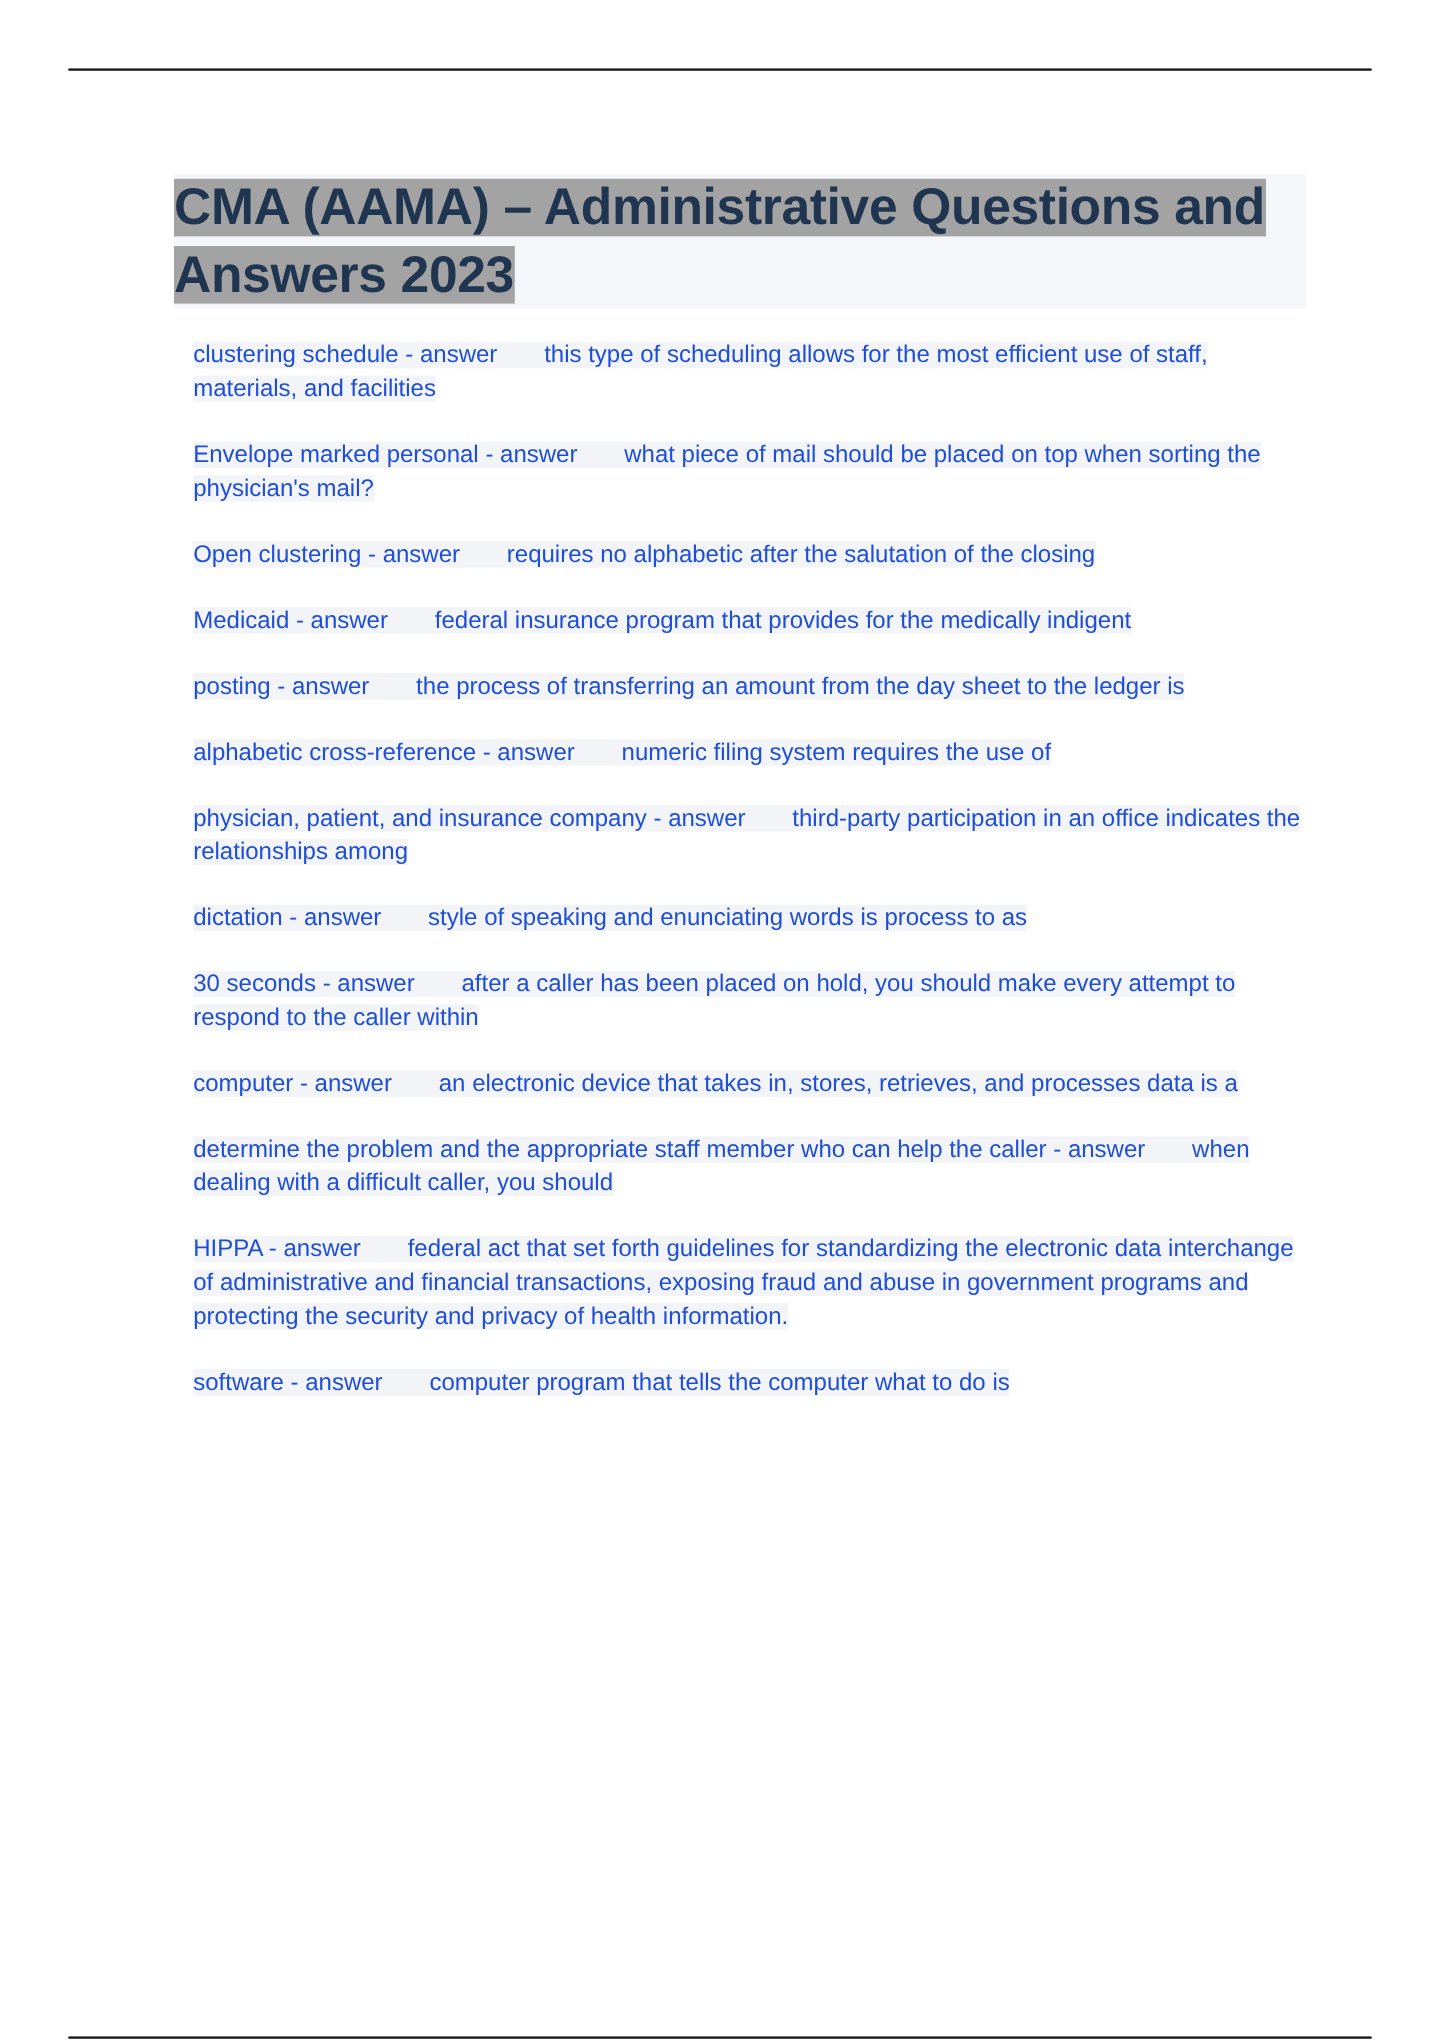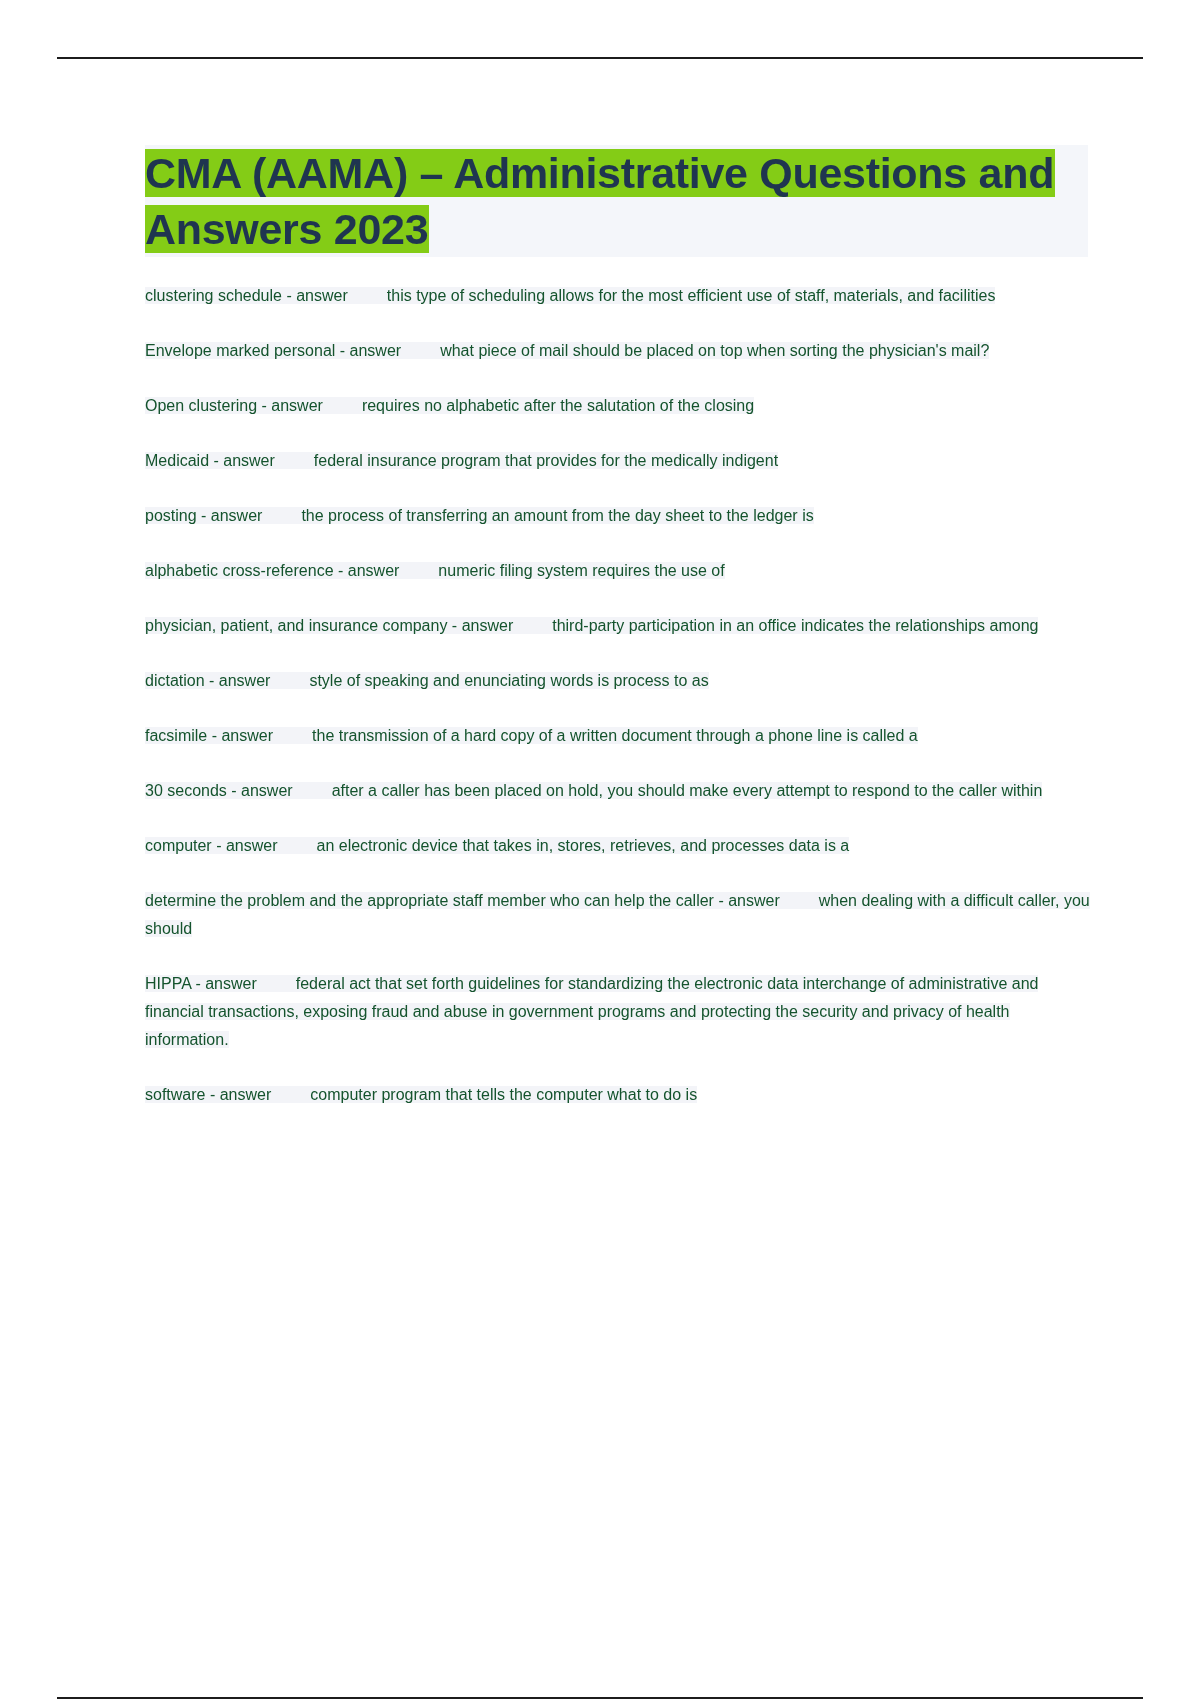--- a/index.html
+++ b/index.html
@@ -2,23 +2,23 @@
 <html><head>
 <meta charset="utf-8">
 <style>
   html, body { margin: 0; padding: 0; background: #ffffff; }
   body { width: 1200px; height: 1700px; position: relative; overflow: hidden; font-family: "Liberation Sans", sans-serif; }
   .rule { position: absolute; left: 57px; width: 1086px; height: 2px; background: #1c1c1c; }
   .rule.top { top: 57px; }
   .rule.bottom { top: 1697px; }
   .title-block { position: absolute; left: 145px; top: 145px; width: 943px; background: #f4f6fa; }
   .title { margin: 0; font-size: 43px; line-height: 56px; font-weight: bold; color: #1f3550; letter-spacing: -0.3px; }
-  .title span { background: #84cc16; box-decoration-break: clone; -webkit-box-decoration-break: clone; padding: 0 1px 0 0; }
+  .title span { background: #a3a3a3; box-decoration-break: clone; -webkit-box-decoration-break: clone; padding: 0 1px 0 0; }
   .qa-list { position: absolute; left: 145px; top: 282px; width: 945px; }
-  .qa { margin: 0 0 27px 0; font-size: 16px; line-height: 28px; color: #14532d; }
+  .qa { margin: 0 0 27px 16px; font-size: 20px; line-height: 28px; color: #1d4ed8; }
   .qa .bg { background: #f3f4f8; box-decoration-break: clone; -webkit-box-decoration-break: clone; }
   .qa .gap { display: inline-block; width: 39px; }
 </style>
 </head>
 <body>
 
 <div class="rule top"></div>
 
 <div class="title-block">
   <h1 class="title"><span>CMA (AAMA) – Administrative Questions and Answers 2023</span></h1>
@@ -26,21 +26,20 @@
 
 <div class="qa-list" id="qa-list">
     <p class="qa"><span class="bg"><span>clustering schedule</span> <span>- answer</span><span class="gap"></span><span>this type of scheduling allows for the most efficient use of staff, materials, and facilities</span></span></p>
     <p class="qa"><span class="bg"><span>Envelope marked personal</span> <span>- answer</span><span class="gap"></span><span>what piece of mail should be placed on top when sorting the physician's mail?</span></span></p>
     <p class="qa"><span class="bg"><span>Open clustering</span> <span>- answer</span><span class="gap"></span><span>requires no alphabetic after the salutation of the closing</span></span></p>
     <p class="qa"><span class="bg"><span>Medicaid</span> <span>- answer</span><span class="gap"></span><span>federal insurance program that provides for the medically indigent</span></span></p>
     <p class="qa"><span class="bg"><span>posting</span> <span>- answer</span><span class="gap"></span><span>the process of transferring an amount from the day sheet to the ledger is</span></span></p>
     <p class="qa"><span class="bg"><span>alphabetic cross-reference</span> <span>- answer</span><span class="gap"></span><span>numeric filing system requires the use of</span></span></p>
     <p class="qa"><span class="bg"><span>physician, patient, and insurance company</span> <span>- answer</span><span class="gap"></span><span>third-party participation in an office indicates the relationships among</span></span></p>
     <p class="qa"><span class="bg"><span>dictation</span> <span>- answer</span><span class="gap"></span><span>style of speaking and enunciating words is process to as</span></span></p>
-    <p class="qa"><span class="bg"><span>facsimile</span> <span>- answer</span><span class="gap"></span><span>the transmission of a hard copy of a written document through a phone line is called a</span></span></p>
     <p class="qa"><span class="bg"><span>30 seconds</span> <span>- answer</span><span class="gap"></span><span>after a caller has been placed on hold, you should make every attempt to respond to the caller within</span></span></p>
     <p class="qa"><span class="bg"><span>computer</span> <span>- answer</span><span class="gap"></span><span>an electronic device that takes in, stores, retrieves, and processes data is a</span></span></p>
     <p class="qa"><span class="bg"><span>determine the problem and the appropriate staff member who can help the caller</span> <span>- answer</span><span class="gap"></span><span>when dealing with a difficult caller, you should</span></span></p>
     <p class="qa"><span class="bg"><span>HIPPA</span> <span>- answer</span><span class="gap"></span><span>federal act that set forth guidelines for standardizing the electronic data interchange of administrative and financial transactions, exposing fraud and abuse in government programs and protecting the security and privacy of health information.</span></span></p>
     <p class="qa"><span class="bg"><span>software</span> <span>- answer</span><span class="gap"></span><span>computer program that tells the computer what to do is</span></span></p>
   </div>
 
 <div class="rule bottom"></div>
 
 </body></html>

